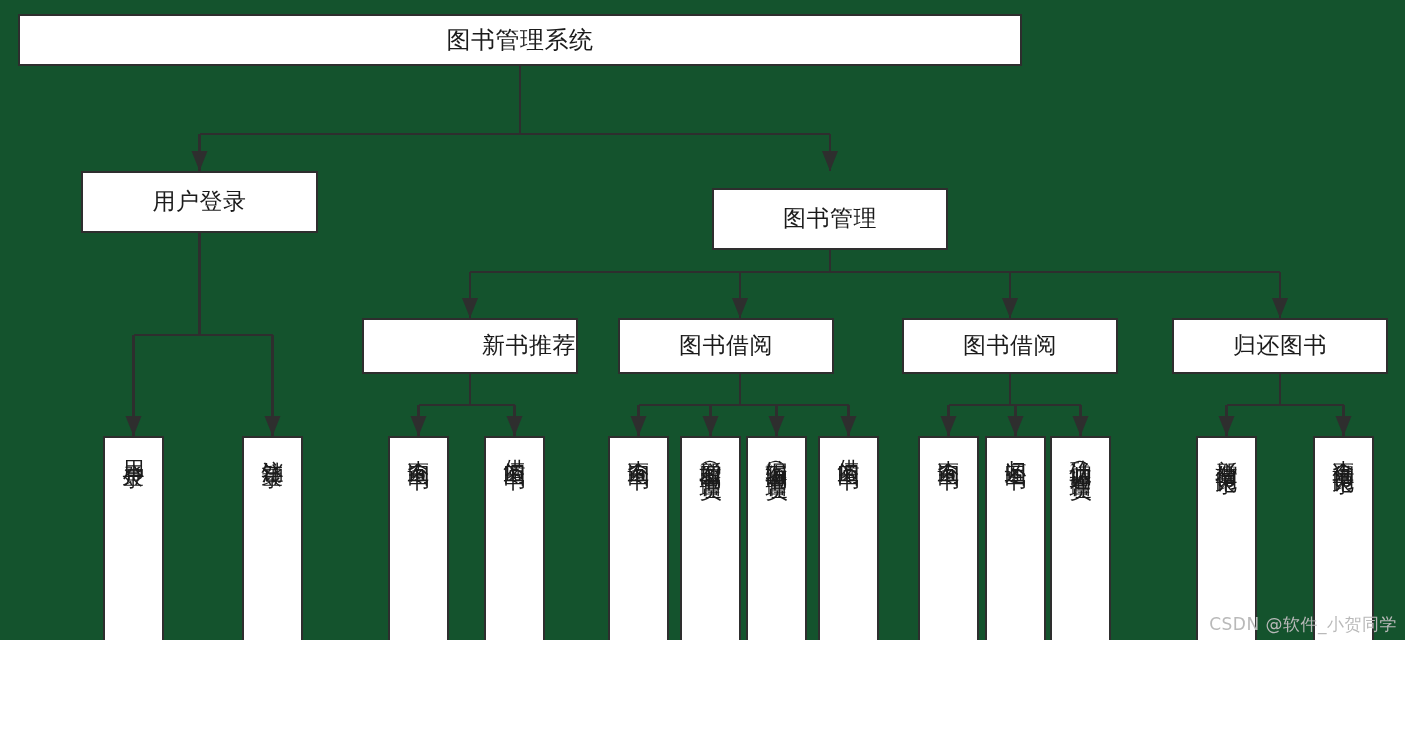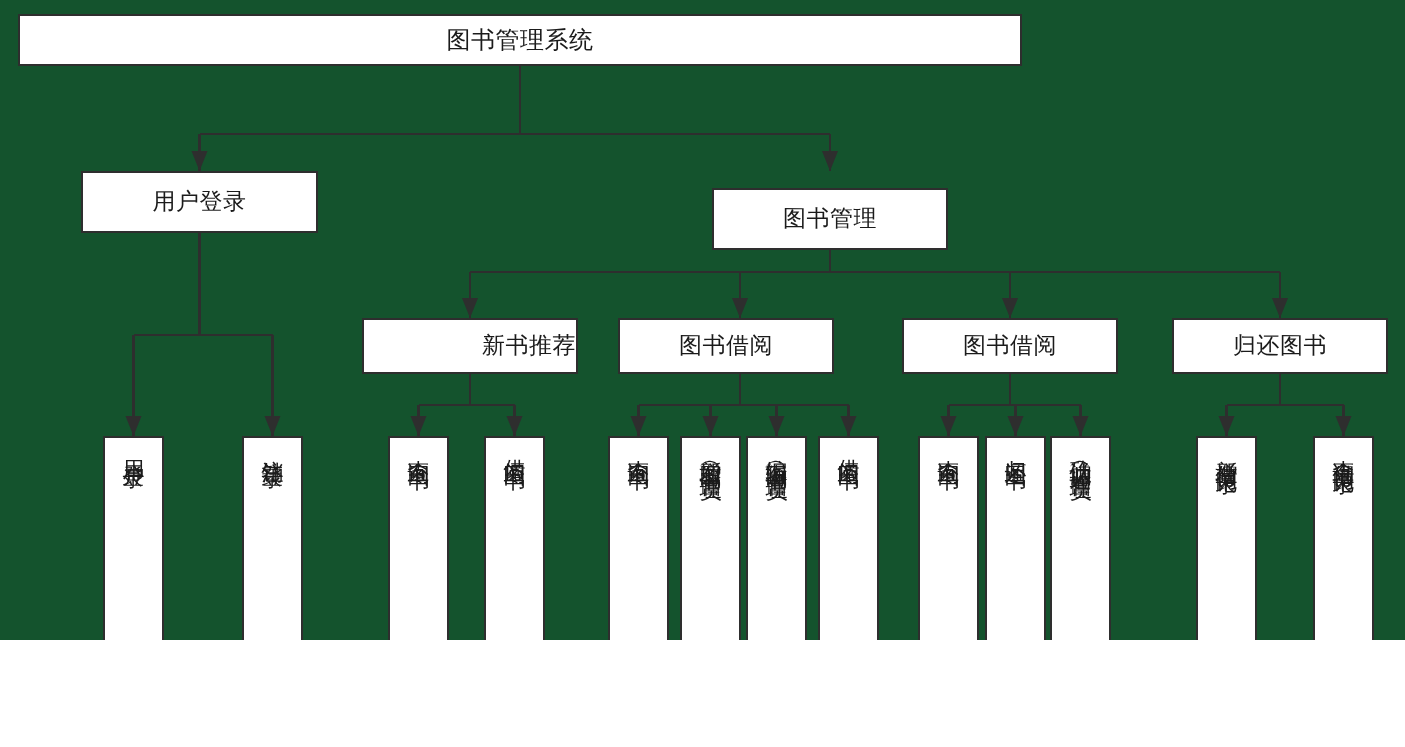--- a/index.html
+++ b/index.html
@@ -183,13 +183,14 @@
         <span class="node-label">确认归还（管理员）</span>
       </div>
       <div class="node vert" style="left: 1196px; top: 436px; width: 61px; height: 297px;">
         <span class="node-label">新增借阅记录</span>
       </div>
       <div class="node vert" style="left: 1313px; top: 436px; width: 61px; height: 297px;">
         <span class="node-label">查询借阅记录</span>
       </div>
     </div>
 
+  <div class="watermark">CSDN @软件_小贺同学</div>
 </div>
 
 </body></html>

